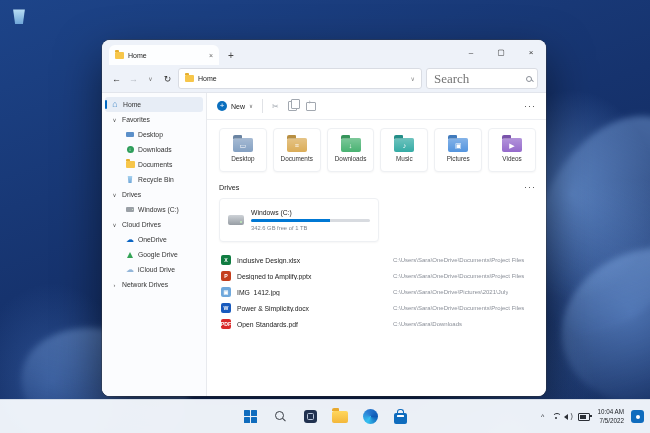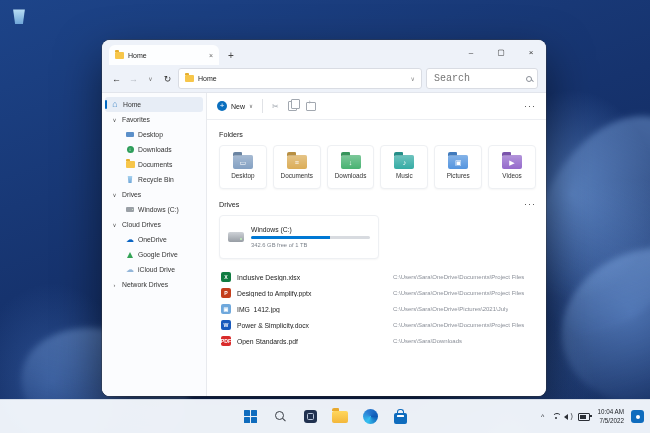--- a/index.html
+++ b/index.html
@@ -47,21 +47,21 @@
     padding:0 8px;border-bottom:1px solid #e2e5ec;flex:none}
   .nav{font-size:9px;color:#333;width:13px;text-align:center;flex:none}
   .nav.dis{color:#b7bcc5}
   .nav.sm{font-size:6px;color:#777}
   .addr{flex:1;height:19px;background:#fff;border:1px solid #d9dce3;border-radius:3px;
     display:flex;align-items:center;gap:4px;padding:0 6px;font-size:7px;color:#222;min-width:0}
   .addr-chev{margin-left:auto;font-size:6px;color:#888}
   .searchbox{width:100px;height:19px;background:#fff;border:1px solid #d9dce3;
     border-radius:3px;display:flex;align-items:center;padding:0 5px;flex:none}
   .searchbox input{border:none;outline:none;background:transparent;width:100%;
-    font-size:10px;color:#555;font-family:Liberation Mono, monospace}
+    font-size:13px;color:#555;font-family:Liberation Serif, serif}
   .mag{width:6px;height:6px;position:relative;flex:none}
   .mag::before{content:"";position:absolute;left:0;top:0;width:4px;height:4px;
     border:1px solid #8a8f98;border-radius:50%}
   .mag::after{content:"";position:absolute;left:4.5px;top:4.5px;width:2.5px;height:1px;
     background:#8a8f98;transform:rotate(45deg)}
 
   .winbody{flex:1;display:flex;min-height:0;background:#fff}
 
   
   .sidebar{width:104px;border-right:1px solid #e8eaee;padding-top:4px;background:#fbfcfe;flex:none}
@@ -312,23 +312,20 @@
         </div>
         <div class="vdiv"></div>
         <span class="cicon">✂</span>
         <span class="copy-ic"></span>
         <span class="share-ic"></span>
         <span class="more">···</span>
       </div>
 
       <div class="content">
 
-        <div class="sect-title">
-          <span>Folders</span>
-        </div>
         <div class="tiles">
           <div class="ftile">
             <div class="folder" style="--c:#7d9bbf">
                 <span class="fglyph">▭</span>
               </div>
             <div class="flabel">Desktop</div>
           </div>
           <div class="ftile">
             <div class="folder" style="--c:#d9a84e">
                 <span class="fglyph">≡</span>

